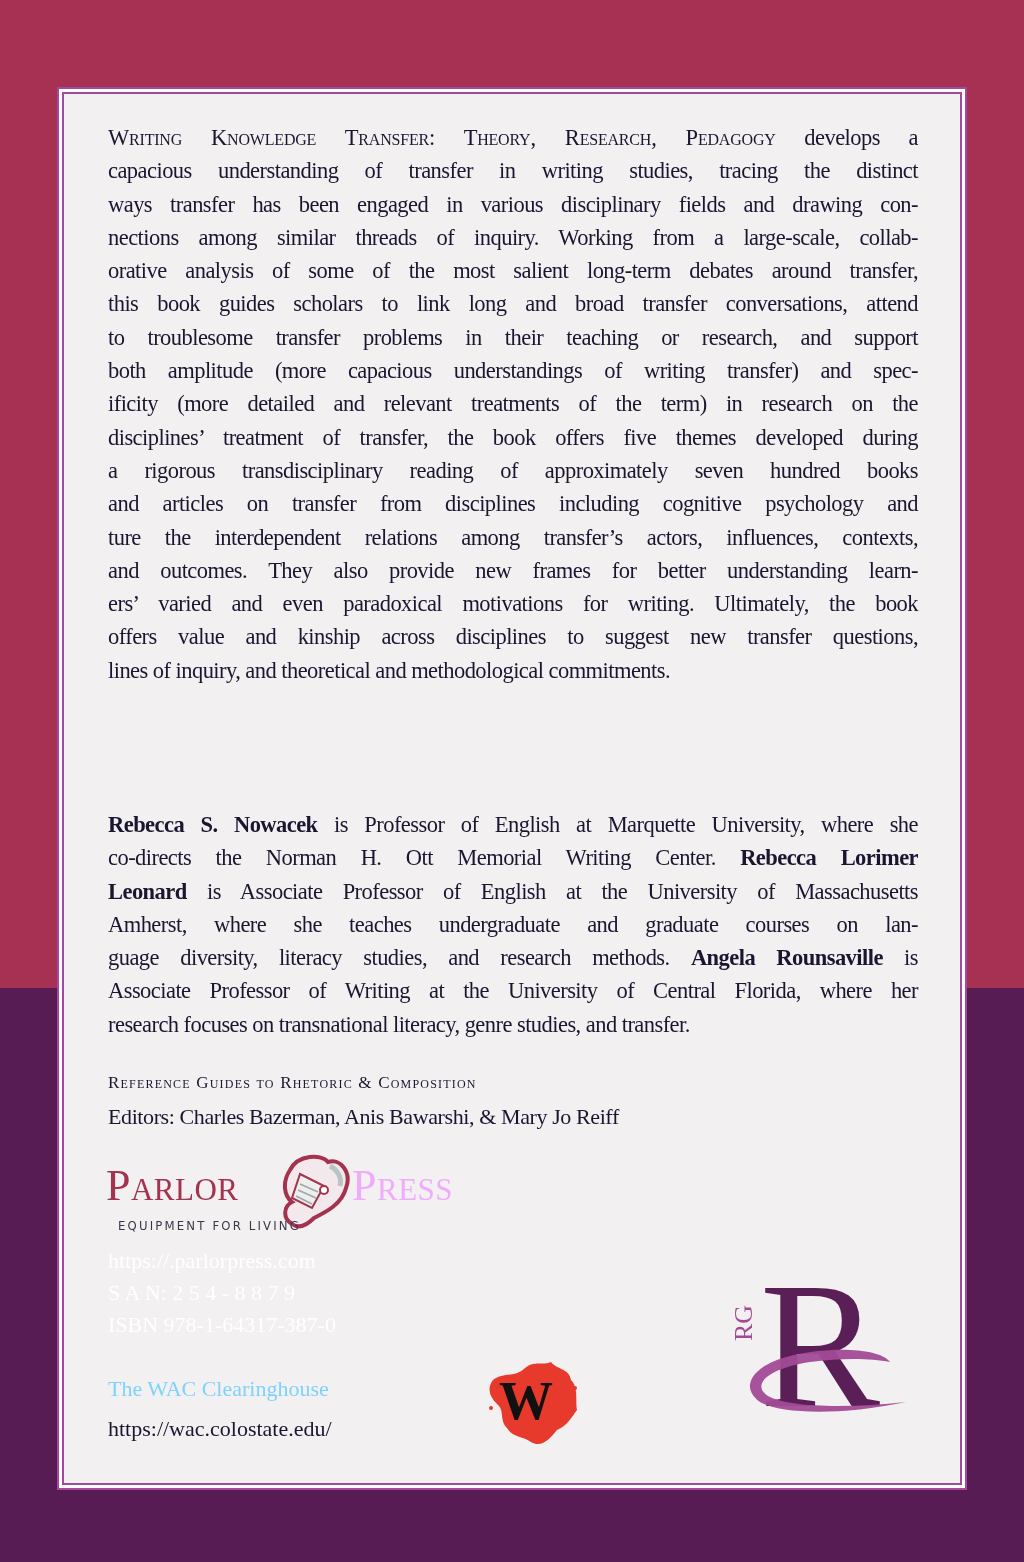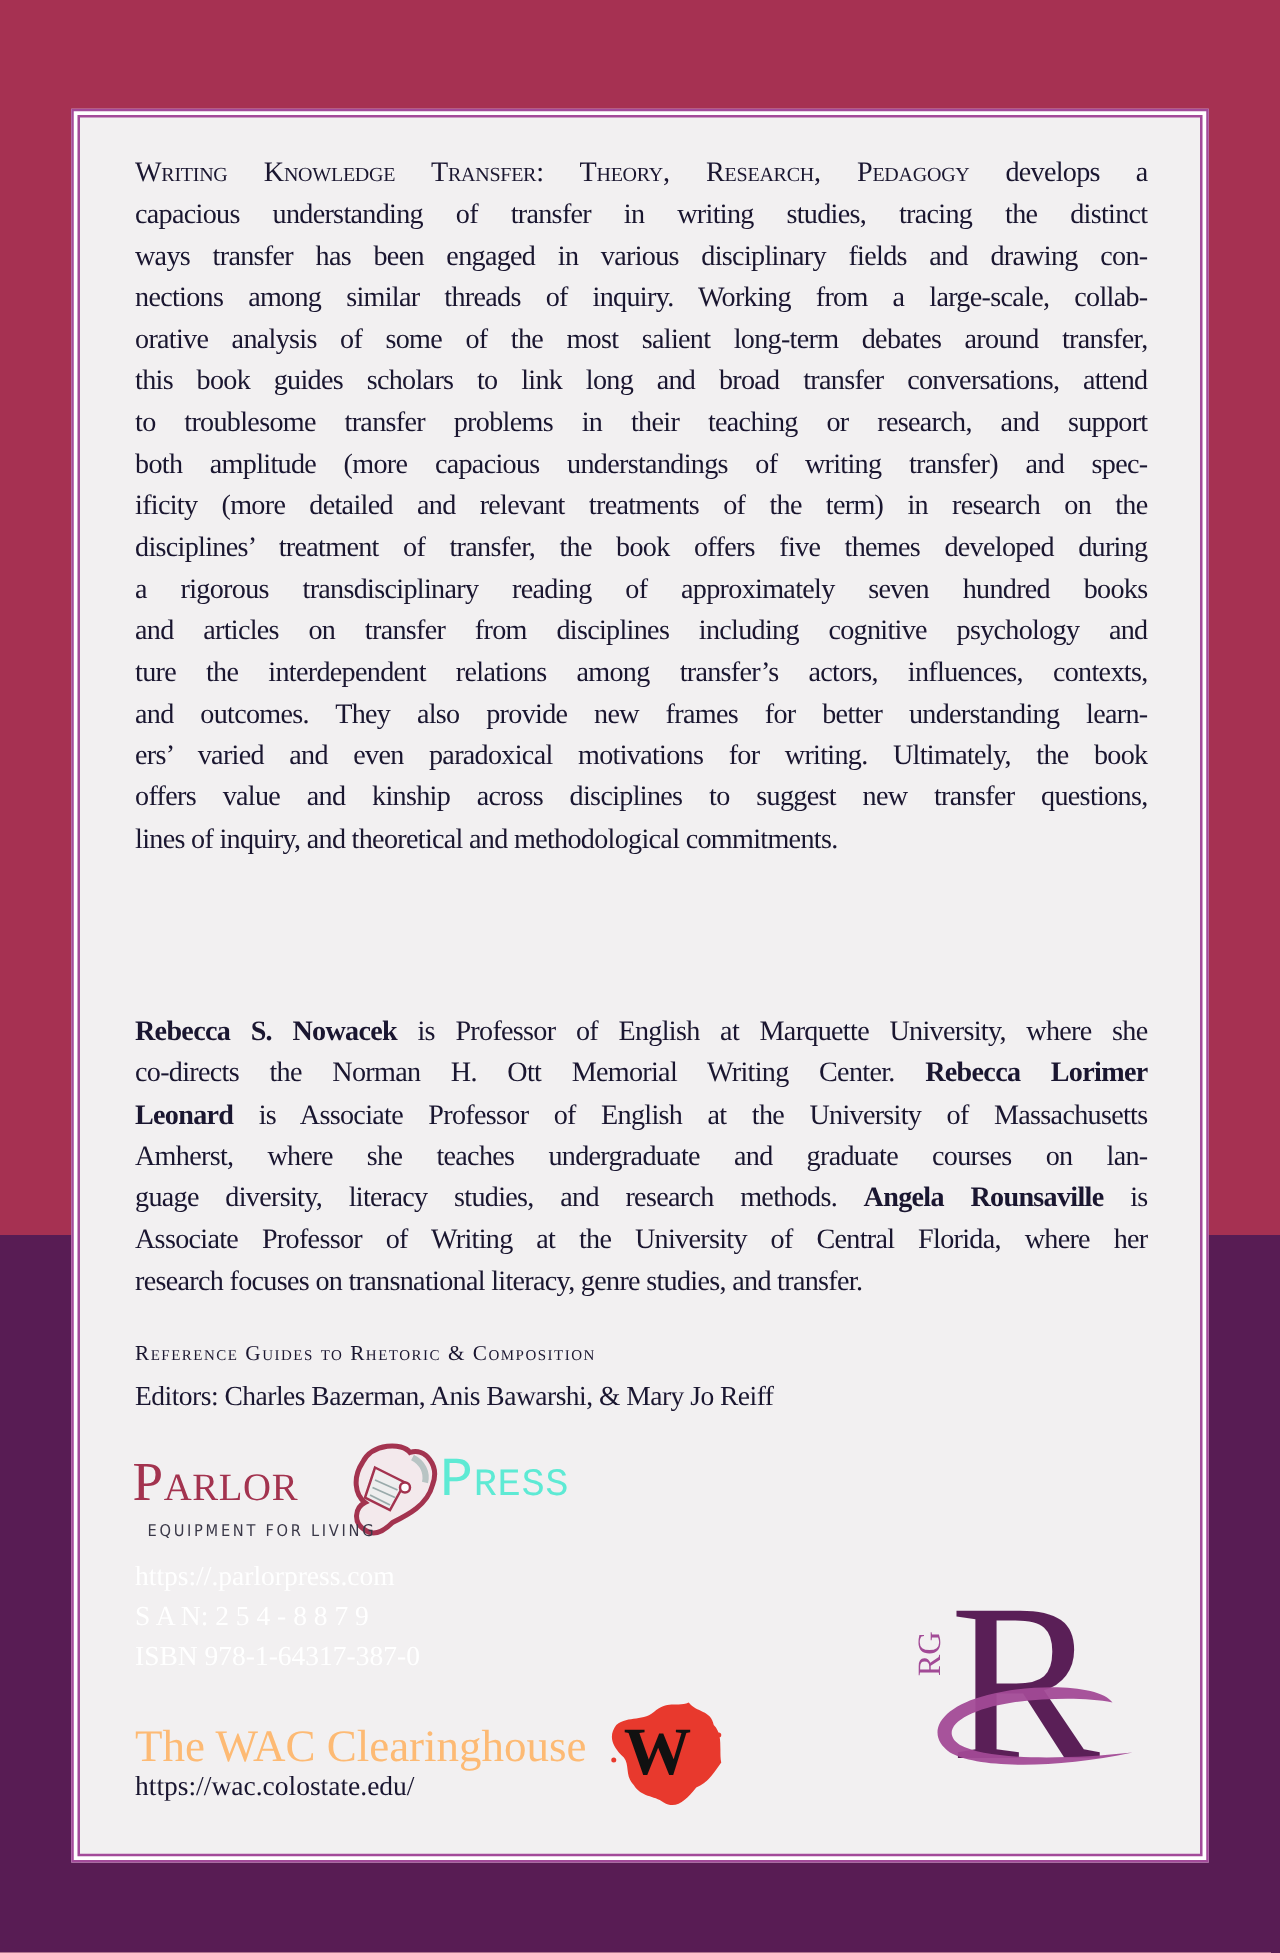--- a/index.html
+++ b/index.html
@@ -14,21 +14,21 @@
           letter-spacing: -0.55px; word-spacing: 0px; white-space: nowrap; }
   .line.last { text-align-last: left; }
   .sc { font-variant: small-caps; font-weight: normal; letter-spacing: -0.2px; }
   b { font-weight: bold; }
   .series { position: absolute; left: 108px; top: 1073px; font-family: "Liberation Serif", serif; font-size: 17px; color: #1a1630; font-variant: small-caps; letter-spacing: 1.2px; }
   .editors { position: absolute; left: 108px; top: 1104px; font-family: "Liberation Serif", serif; font-size: 22px; color: #1a1630; letter-spacing: -0.4px; }
   .pp-logo { position: absolute; left: 106px; top: 1152px; width: 390px; height: 86px; }
   .pp-word { position: absolute; top: 8px; font-family: "Liberation Serif", serif; font-size: 44px; color: #a3334f; letter-spacing: 0.5px; }
   .pp-tag { position: absolute; left: 12px; top: 66px; font-family: "DejaVu Sans", sans-serif; font-size: 13px; color: #3a3848; letter-spacing: 2.4px; transform: scaleX(0.9); transform-origin: left; }
   .meta { position: absolute; left: 108px; font-family: "Liberation Serif", serif; font-size: 22px; color: #ffffff; }
-  .wac-title { position: absolute; left: 108px; top: 1376px; font-family: "Liberation Serif", serif; font-size: 36px; color: #fdba74; text-align: right; }
+  .wac-title { position: absolute; left: 108px; top: 1376px; font-family: "Liberation Serif", serif; font-size: 22px; color: #7dd3fc; text-align: right; }
   .wac-url { position: absolute; left: 108px; top: 1416px; font-family: "Liberation Serif", serif; font-size: 22px; color: #1a1630; }
   .wac-logo { position: absolute; left: 485px; top: 1358px; width: 100px; height: 92px; }
   .rg-logo { position: absolute; left: 730px; top: 1278px; width: 190px; height: 160px; }
 </style>
 </head>
 <body>
 
 <div class="bg-top"></div>
 <div class="bg-bottom"></div>
 
@@ -73,21 +73,21 @@
   <span class="pp-word" style="left:0; font-variant: small-caps;">Parlor</span>
   <svg style="position:absolute; left:172px; top:0;" width="76" height="80" viewBox="0 0 76 80">
     <path d="M12 18 C20 2 44 2 50 10 C62 6 74 20 68 36 C64 52 48 60 36 66 C30 72 22 78 14 72 C4 66 6 54 14 50 C6 44 4 30 12 18 Z" fill="#f3e9ec" stroke="#a3334f" stroke-width="4"></path>
     <path d="M22 22 L46 34 L34 56 L14 46 Z" fill="#eeeeee" stroke="#a3334f" stroke-width="2"></path>
     <line x1="22" y1="32" x2="40" y2="40" stroke="#9aa" stroke-width="1.5"></line>
     <line x1="20" y1="38" x2="38" y2="46" stroke="#9aa" stroke-width="1.5"></line>
     <line x1="18" y1="44" x2="34" y2="52" stroke="#9aa" stroke-width="1.5"></line>
     <path d="M52 14 C60 18 64 26 62 34" fill="none" stroke="#b8c4c4" stroke-width="5"></path>
     <circle cx="46" cy="38" r="4" fill="#fff" stroke="#a3334f" stroke-width="2"></circle>
   </svg>
-  <span class="pp-word" style="left:246px; color:#5eead4; font-variant: small-caps; font-family: Liberation Mono, monospace;">Press</span>
+  <span class="pp-word" style="left:246px; color:#f0abfc; font-variant: small-caps;">Press</span>
   <span class="pp-tag">EQUIPMENT FOR LIVING</span>
 </div>
 
 <div class="meta" style="top:1248px;">https://.parlorpress.com</div>
 <div class="meta" style="top:1280px;">S A N: 2 5 4 - 8 8 7 9</div>
 <div class="meta" style="top:1312px;">ISBN 978-1-64317-387-0</div>
 
 <div class="wac-title">The WAC Clearinghouse</div>
 <div class="wac-url">https://wac.colostate.edu/</div>
 <div class="wac-logo">

